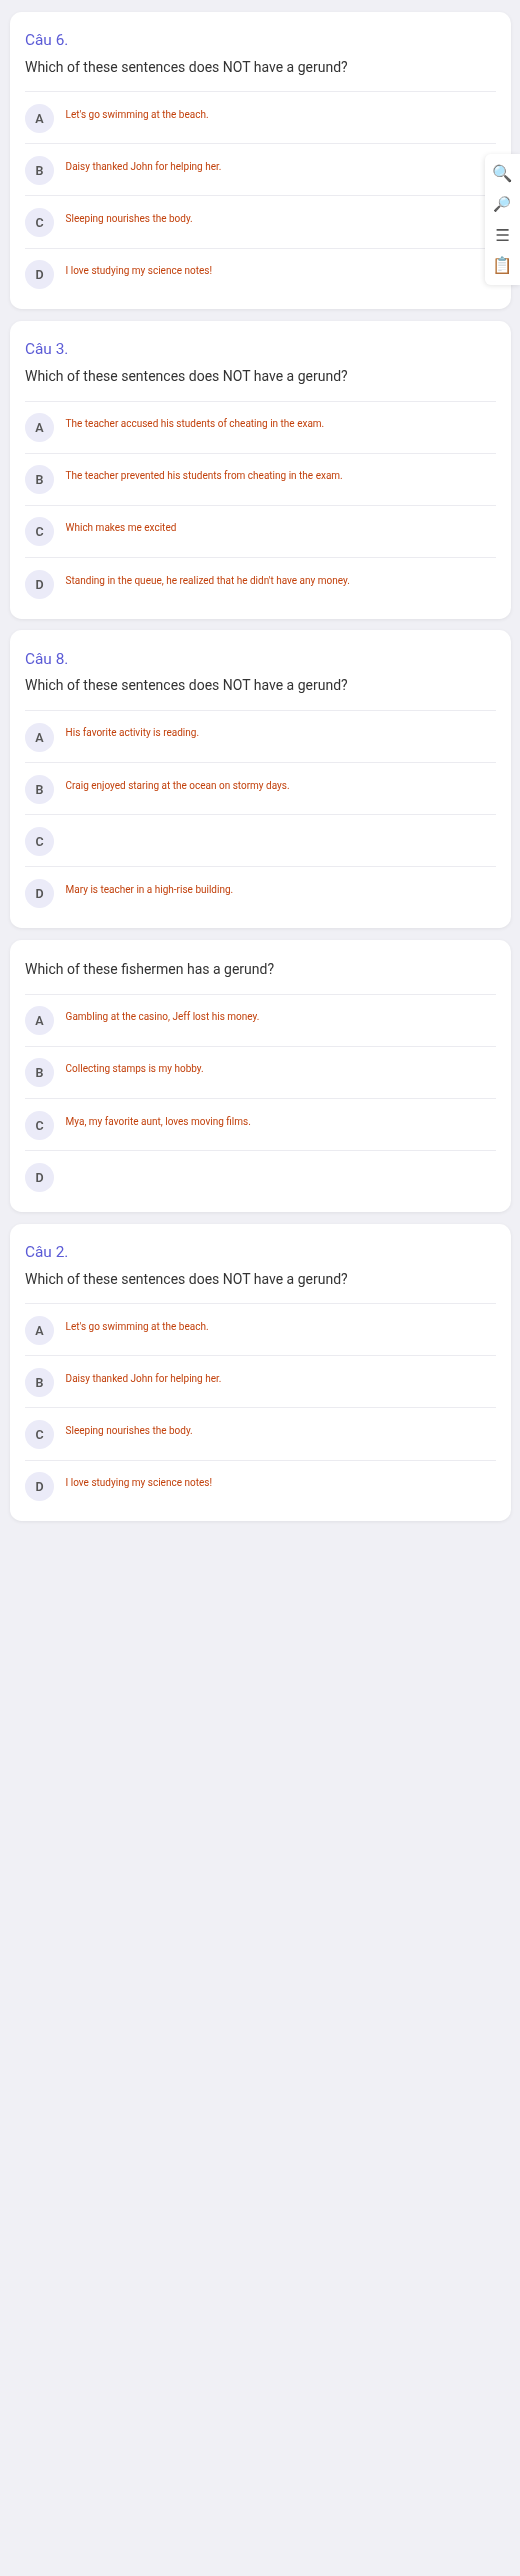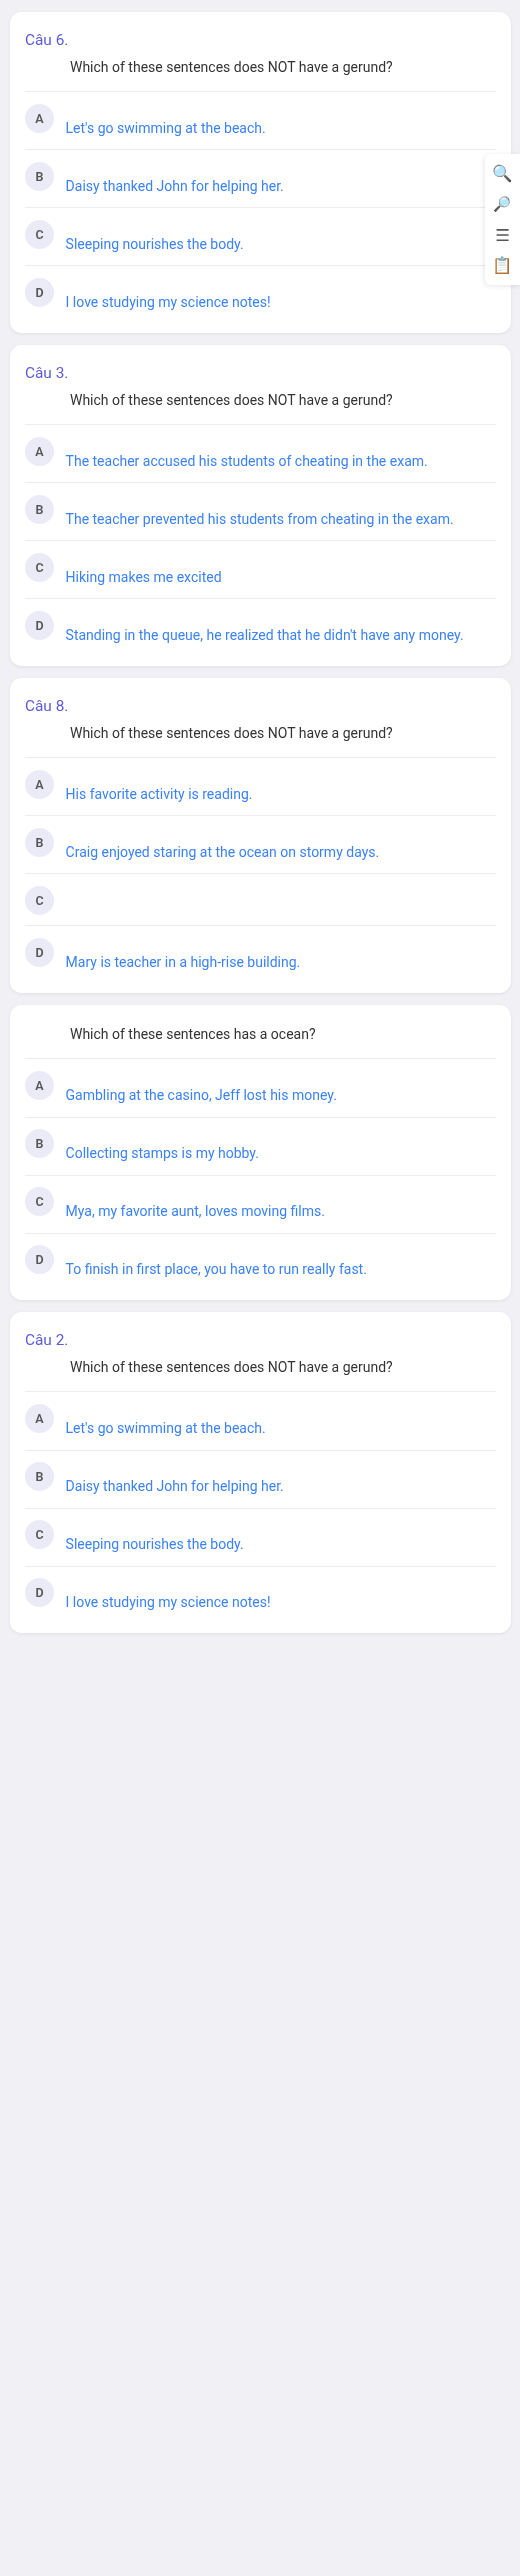--- a/index.html
+++ b/index.html
@@ -23,21 +23,20 @@
       color: #5b5bd6;
       font-weight: 400;
       font-size: 15.4px;
       margin-bottom: 7.7px;
     }
     .question-text {
       color: #333;
       font-size: 14px;
       margin-bottom: 13.5px;
       line-height: 1.5;
-      margin-left: 45px;
     }
     .option-row {
       display: flex;
       align-items: flex-start;
       padding: 10.6px 0;
       border-top: 1px solid #ebebf0;
     }
     .option-circle {
       width: 29px;
       height: 29px;
@@ -47,25 +46,24 @@
       align-items: center;
       justify-content: center;
       font-size: 12.5px;
       font-weight: 600;
       color: #555;
       flex-shrink: 0;
       margin-right: 11.6px;
       margin-top: 1px;
     }
     .option-text {
-      font-size: 14px;
-      color: #3b82f6;
+      font-size: 10px;
+      color: #c2410c;
       line-height: 1.5;
       padding-top: 3.9px;
-      margin-top: 11px;
     }
     .toolbar {
       position: fixed;
       right: 0;
       top: 154px;
       display: flex;
       flex-direction: column;
       background: #fff;
       border-radius: 5.8px 0 0 5.8px;
       box-shadow: -1px 1px 5.8px rgba(0,0,0,0.1);
@@ -131,21 +129,21 @@
       <div class="option-row">
         <div class="option-circle">A</div>
         <div class="option-text">The teacher accused his students of cheating in the exam.</div>
       </div>
       <div class="option-row">
         <div class="option-circle">B</div>
         <div class="option-text">The teacher prevented his students from cheating in the exam.</div>
       </div>
       <div class="option-row">
         <div class="option-circle">C</div>
-        <div class="option-text">Hiking makes me excited</div>
+        <div class="option-text">Which makes me excited</div>
       </div>
       <div class="option-row">
         <div class="option-circle">D</div>
         <div class="option-text">Standing in the queue, he realized that he didn't have any money.</div>
       </div>
     </div>
     <div class="question-card">
       <div class="question-title">Câu 8.</div>
       <div class="question-text">Which of these sentences does NOT have a gerund?</div>
       <div class="option-row">
@@ -158,36 +156,35 @@
       </div>
       <div class="option-row">
         <div class="option-circle">C</div>
       </div>
       <div class="option-row">
         <div class="option-circle">D</div>
         <div class="option-text">Mary is teacher in a high-rise building.</div>
       </div>
     </div>
     <div class="question-card">
-      <div class="question-text">Which of these sentences has a ocean?</div>
+      <div class="question-text">Which of these fishermen has a gerund?</div>
       <div class="option-row">
         <div class="option-circle">A</div>
         <div class="option-text">Gambling at the casino, Jeff lost his money.</div>
       </div>
       <div class="option-row">
         <div class="option-circle">B</div>
         <div class="option-text">Collecting stamps is my hobby.</div>
       </div>
       <div class="option-row">
         <div class="option-circle">C</div>
         <div class="option-text">Mya, my favorite aunt, loves moving films.</div>
       </div>
       <div class="option-row">
         <div class="option-circle">D</div>
-        <div class="option-text">To finish in first place, you have to run really fast.</div>
       </div>
     </div>
     <div class="question-card">
       <div class="question-title">Câu 2.</div>
       <div class="question-text">Which of these sentences does NOT have a gerund?</div>
       <div class="option-row">
         <div class="option-circle">A</div>
         <div class="option-text">Let's go swimming at the beach.</div>
       </div>
       <div class="option-row">

